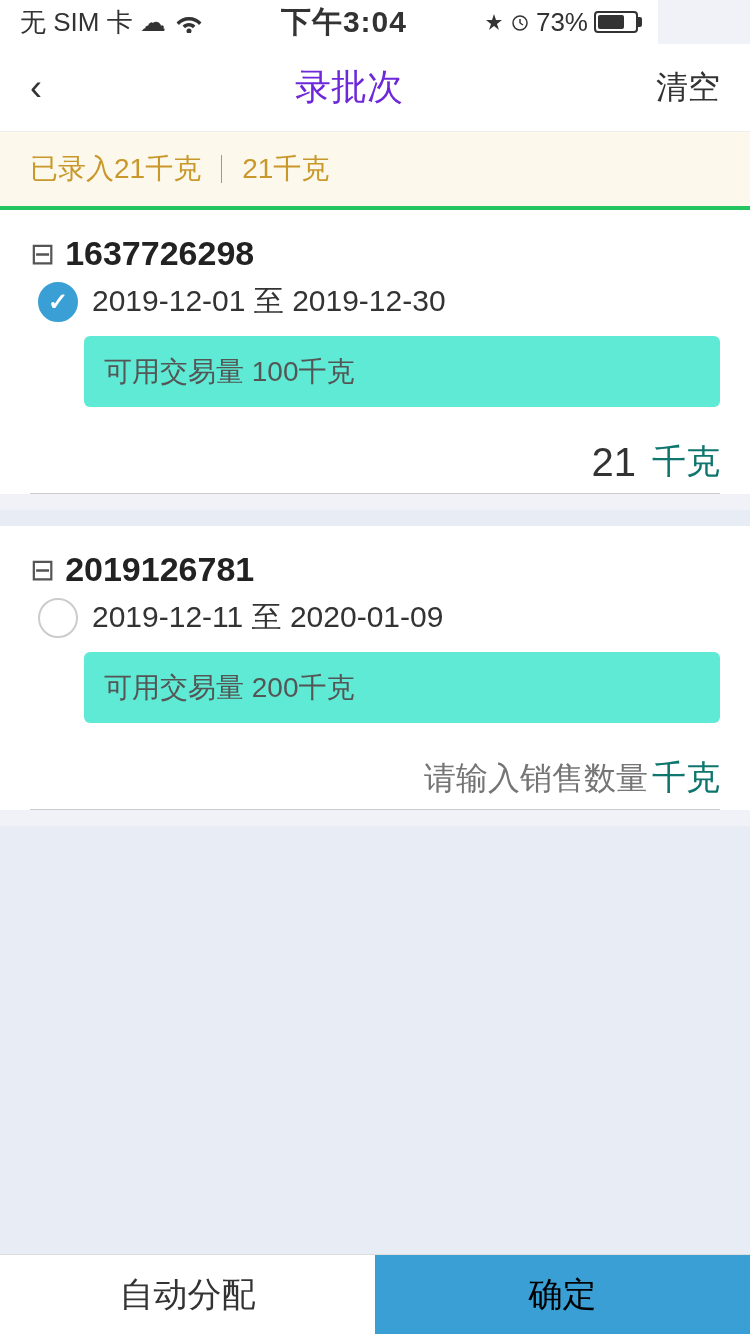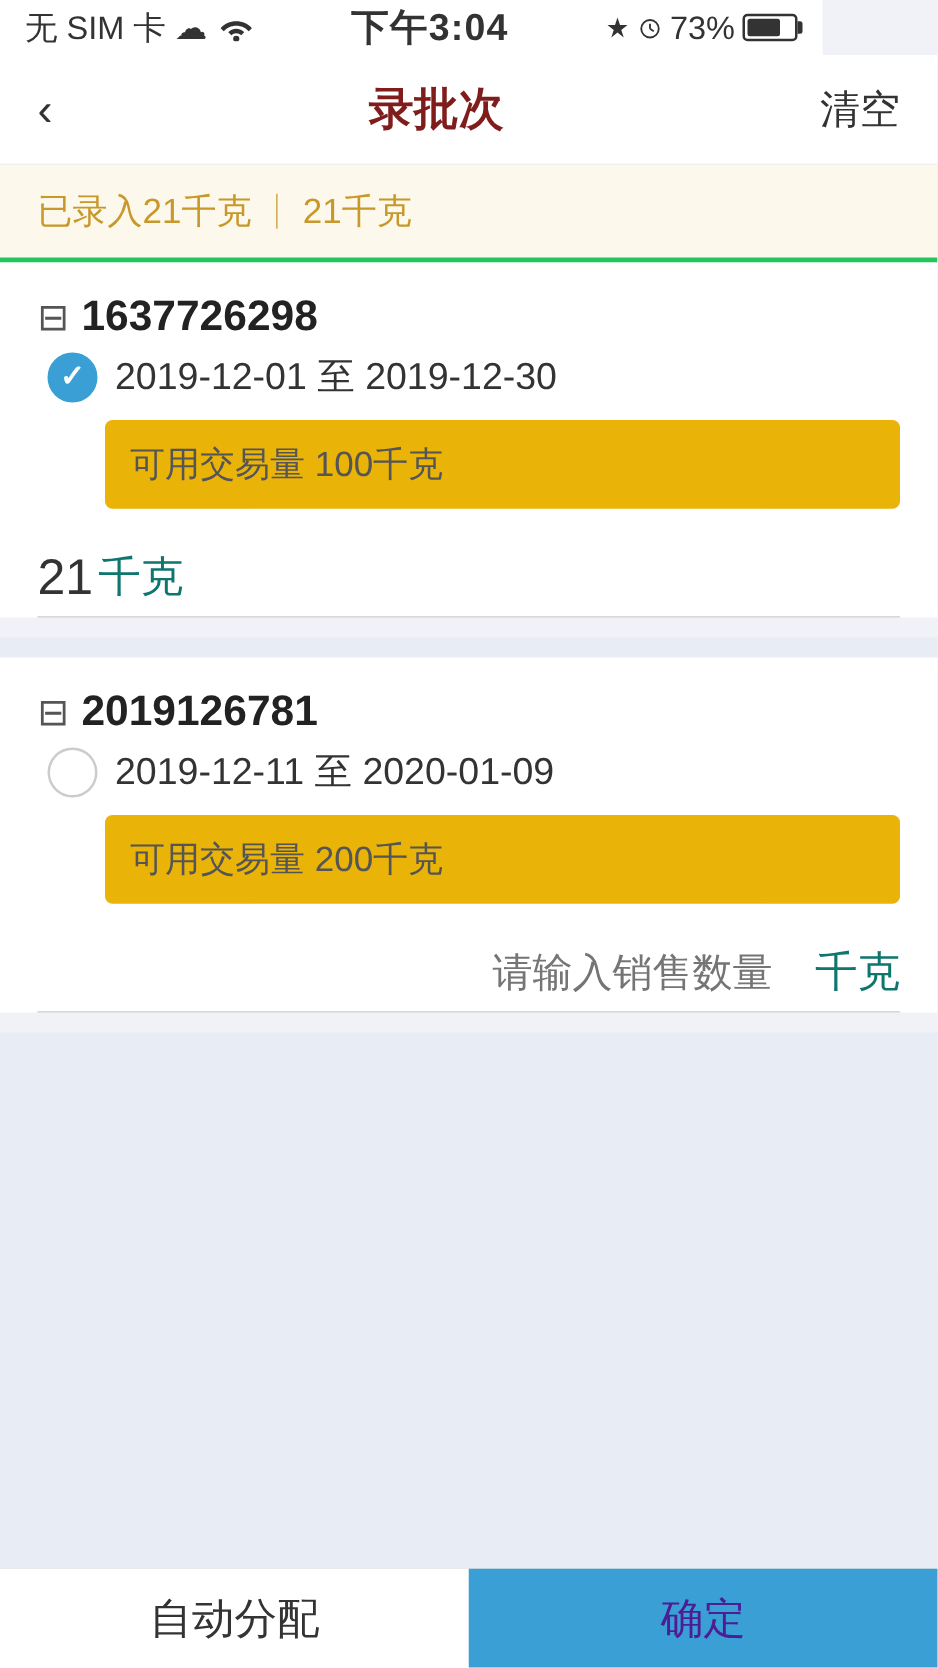--- a/index.html
+++ b/index.html
@@ -81,22 +81,22 @@
       padding: 0 30px;
       border-bottom: 1px solid #eee;
     }
     .nav-back {
       font-size: 36px;
       color: #333;
       cursor: pointer;
     }
     .nav-title {
       font-size: 36px;
-      font-weight: 700;
-      color: #7f1d1d;
+      font-weight: 400;
+      color: #6d28d9;
     }
     .nav-action {
       font-size: 32px;
       color: #333;
       cursor: pointer;
     }
 
     
     .info-bar {
       background: #fdf8ec;
@@ -167,37 +167,37 @@
       color: #fff;
       font-size: 24px;
       font-weight: bold;
     }
     .batch-date {
       font-size: 30px;
       color: #333;
     }
     .avail-row {
       margin: 0 30px 0 84px;
-      background: #eab308;
+      background: #5eead4;
       border-radius: 6px;
       padding: 16px 20px;
       margin-bottom: 16px;
     }
     .avail-text {
       font-size: 28px;
       color: #555;
     }
 
     
     .qty-row {
       display: flex;
       align-items: center;
-      justify-content: flex-start;
+      justify-content: flex-end;
       padding: 16px 30px 0 30px;
-      gap: 4px;
+      gap: 16px;
     }
     .qty-value {
       font-size: 40px;
       font-weight: 400;
       color: #333;
     }
     .qty-unit {
       font-size: 34px;
       color: #0f766e;
     }
@@ -212,21 +212,21 @@
       height: 16px;
       background: #e8ecf4;
     }
 
     
     .input-row {
       display: flex;
       align-items: center;
       justify-content: flex-end;
       padding: 16px 30px 0 30px;
-      gap: 34px;
+      gap: 4px;
     }
     .qty-input {
       font-size: 32px;
       color: #bbb;
       border: none;
       outline: none;
       text-align: right;
       background: transparent;
       width: 300px;
     }
@@ -263,21 +263,21 @@
       color: #333;
       cursor: pointer;
       background: #fff;
     }
     .btn-confirm {
       flex: 1;
       display: flex;
       align-items: center;
       justify-content: center;
       font-size: 34px;
-      color: #4c1d95;
+      color: #000000;
       background: #3a9fd5;
       cursor: pointer;
     }
   </style>
 </head>
 <body>
 
 <div class="status-bar">
   <div class="status-left">
     <span>无 SIM 卡 ☁</span>

